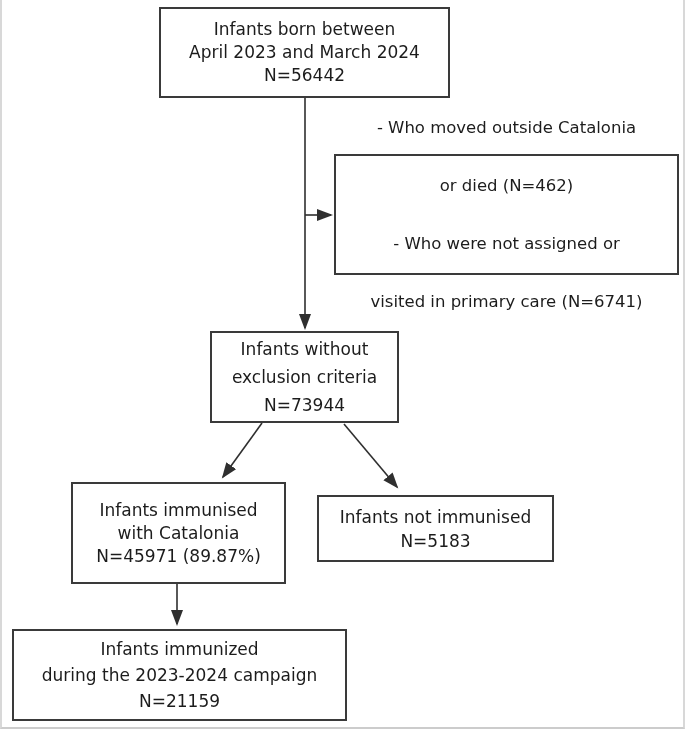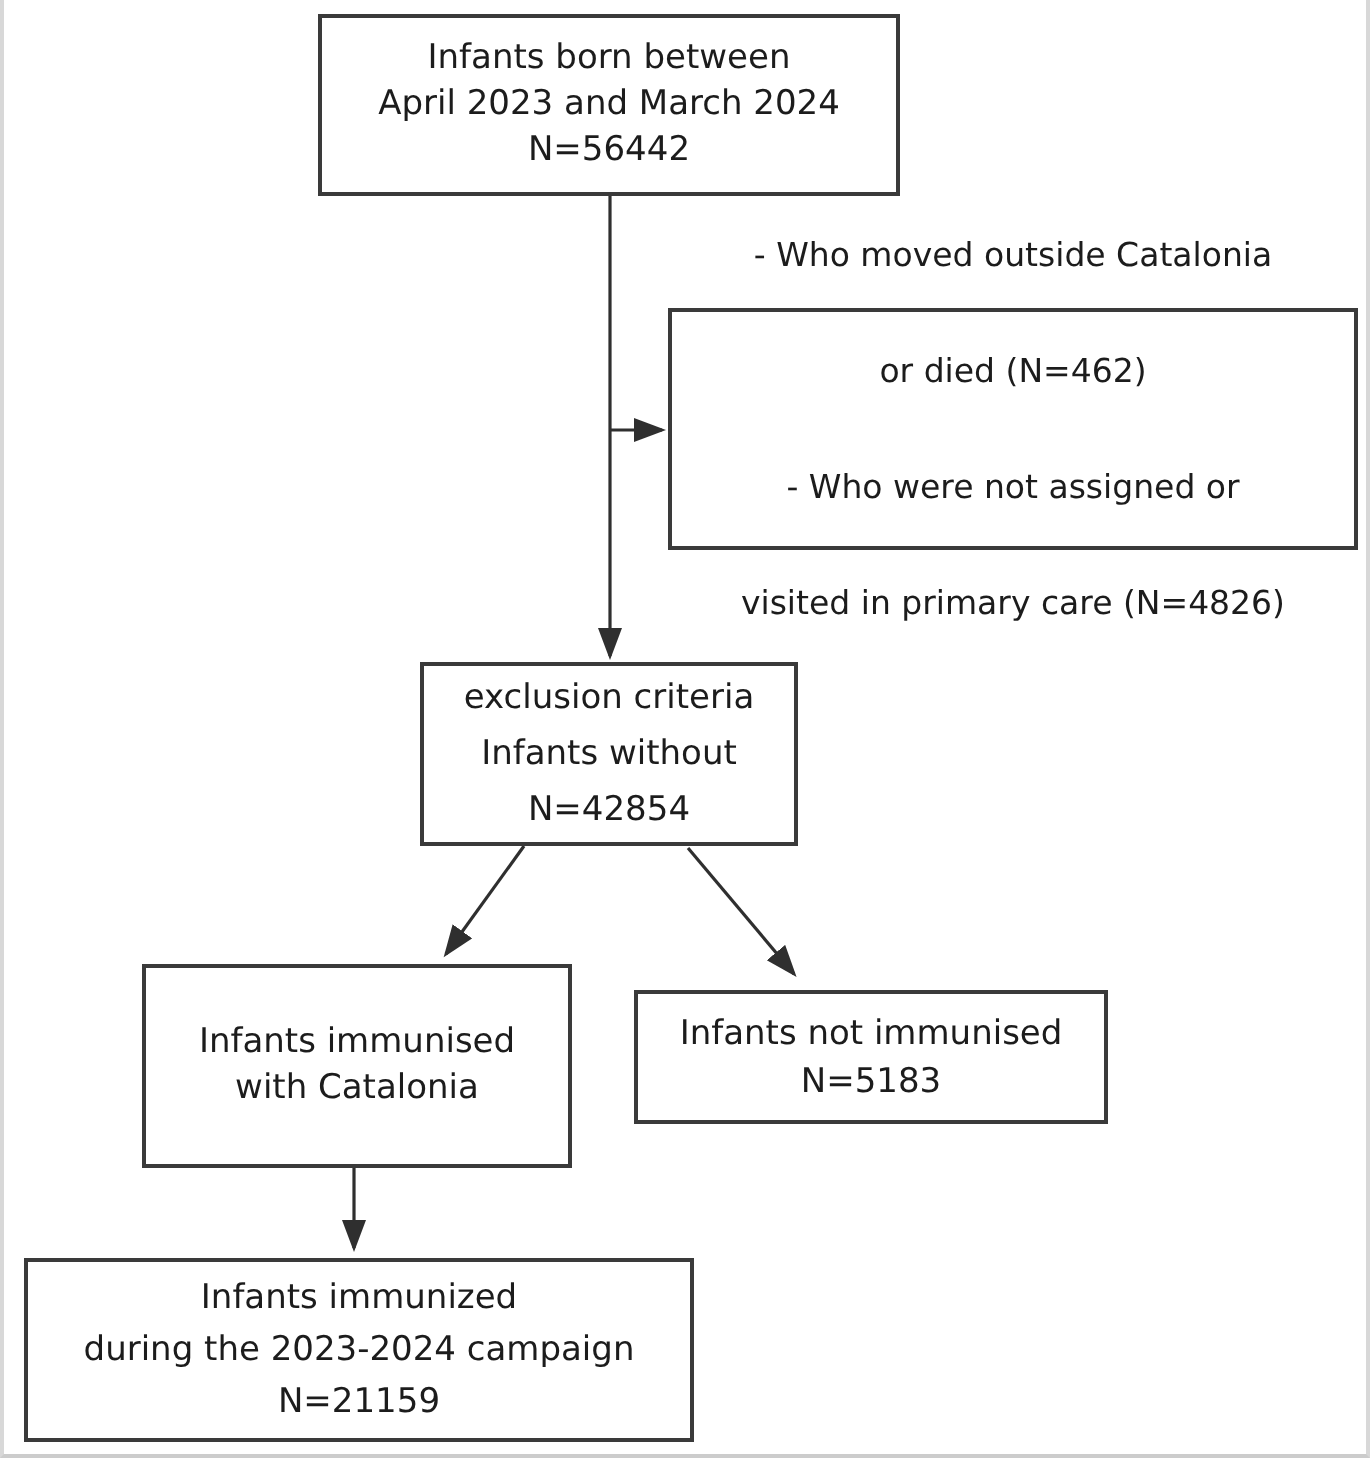--- a/index.html
+++ b/index.html
@@ -72,32 +72,33 @@
   <div class="node" id="n-born">
     <div class="line">Infants born between</div>
     <div class="line">April 2023 and March 2024</div>
     <div class="line">N=56442</div>
   </div>
 
   <div class="node" id="n-excluded">
     <div class="line">- Who moved outside Catalonia</div>
     <div class="line">or died (N=462)</div>
     <div class="line">- Who were not assigned or</div>
-    <div class="line">visited in primary care (N=4826)</div>
+    <div class="line">visited in primary care (N=6741)</div>
   </div>
 
   <div class="node" id="n-eligible">
+    <div class="line">Infants without</div>
     <div class="line">exclusion criteria</div>
-    <div class="line">Infants without</div>
-    <div class="line">N=42854</div>
+    <div class="line">N=73944</div>
   </div>
 
   <div class="node" id="n-immunised">
     <div class="line">Infants immunised</div>
     <div class="line">with Catalonia</div>
+    <div class="line">N=45971 (89.87%)</div>
   </div>
 
   <div class="node" id="n-not-immunised">
     <div class="line">Infants not immunised</div>
     <div class="line">N=5183</div>
   </div>
 
   <div class="node" id="n-campaign">
     <div class="line">Infants immunized</div>
     <div class="line">during the 2023-2024 campaign</div>

